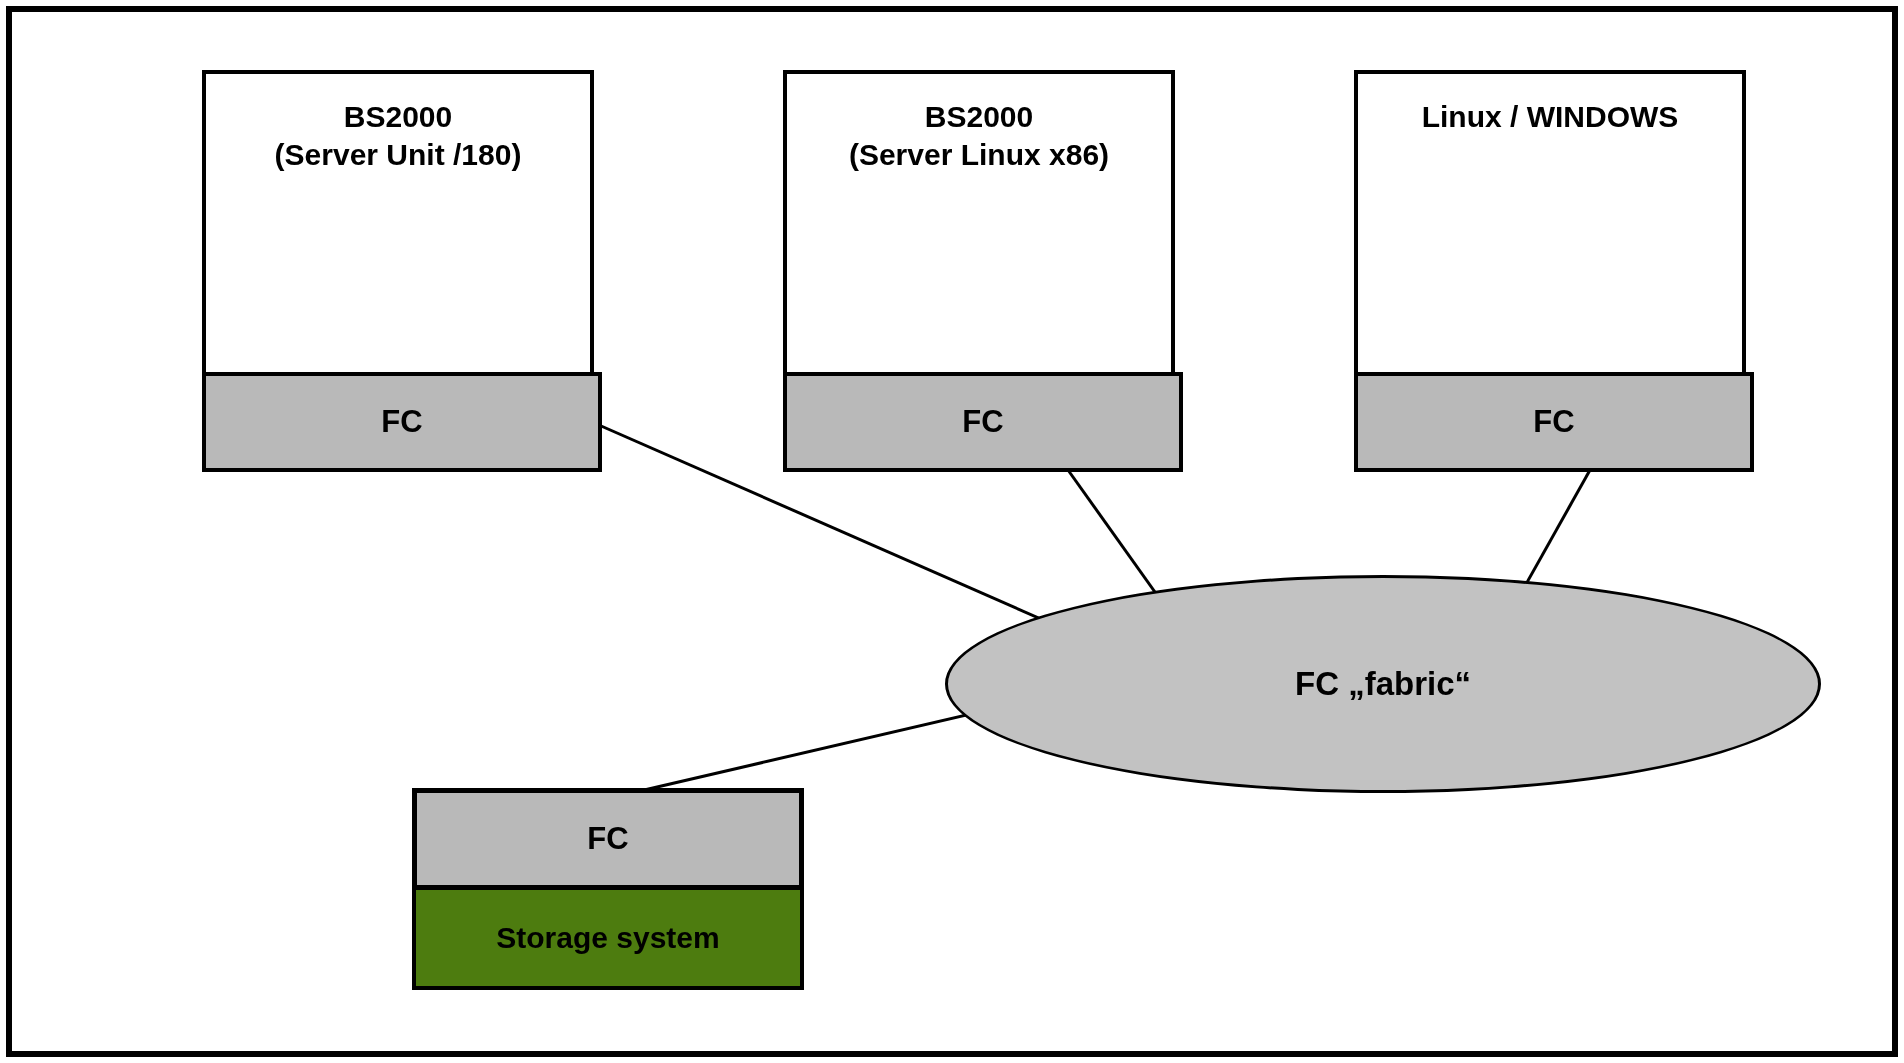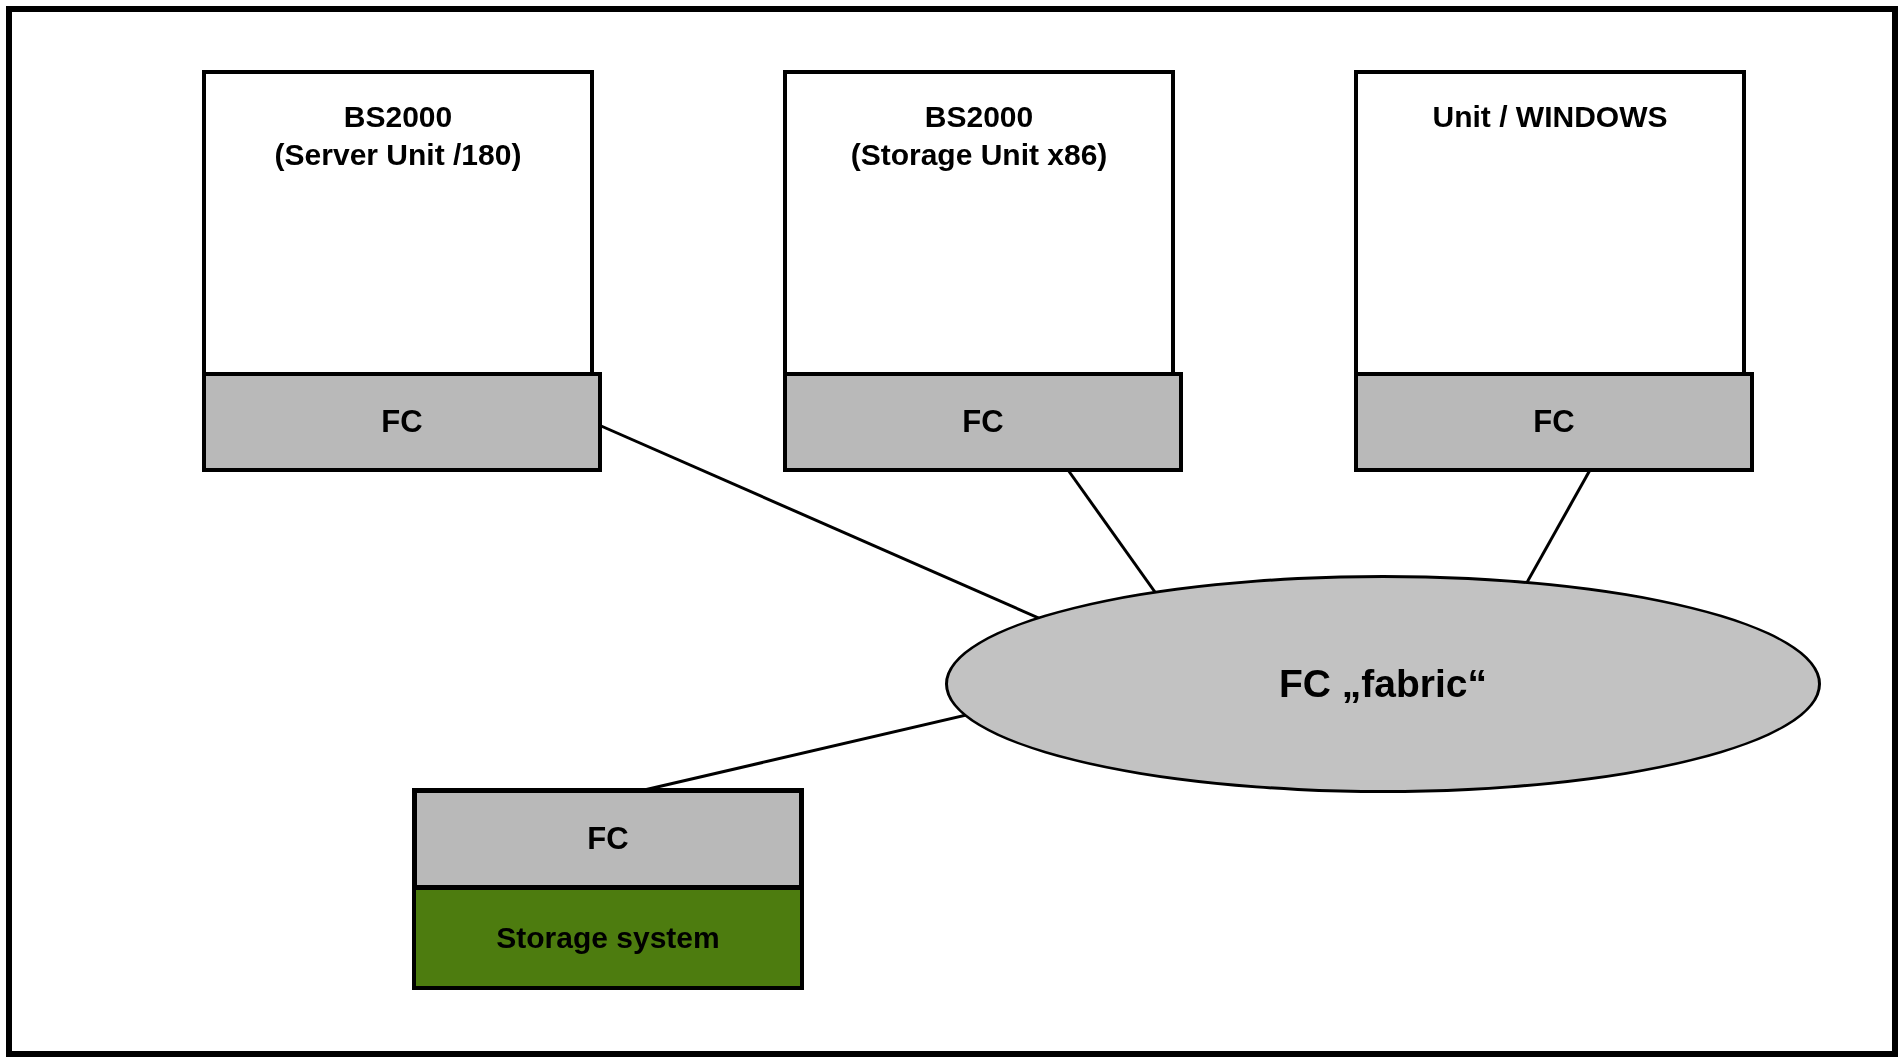--- a/index.html
+++ b/index.html
@@ -37,21 +37,21 @@
   }
 
   .box1{left:190px;top:58px;}
   .box2{left:771px;top:58px;}
   .box3{left:1342px;top:58px;}
 
   .fabric{
     left:933px;top:563px;width:876px;height:218px;
     background:var(--fabric-fill);border:3px solid #000;border-radius:50%;
     display:flex;align-items:center;justify-content:center;
-    font-size:39px;
+    font-size:33px;
   }
 
   .storage{left:400px;top:776px;width:392px;height:202px;}
   .storage-port{
     position:absolute;left:0;top:0;width:392px;height:102px;
     background:var(--port-fill);border:5px solid #000;
     display:flex;align-items:center;justify-content:center;
     font-size:31px;
   }
   .storage-body{
@@ -80,30 +80,30 @@
         <div>(Server Unit /180)</div>
       </div>
       <div class="port-bar">
         <span>FC</span>
       </div>
     </div>
 
     <div class="node server-box box2">
       <div class="server-title">
         <div>BS2000</div>
-        <div>(Storage Unit x86)</div>
+        <div>(Server Linux x86)</div>
       </div>
       <div class="port-bar">
         <span>FC</span>
       </div>
     </div>
 
     <div class="node server-box box3">
       <div class="server-title">
-        <div>Unit / WINDOWS</div>
+        <div>Linux / WINDOWS</div>
       </div>
       <div class="port-bar">
         <span>FC</span>
       </div>
     </div>
 
     <div class="node fabric">
       <span>FC „fabric“</span>
     </div>
 

